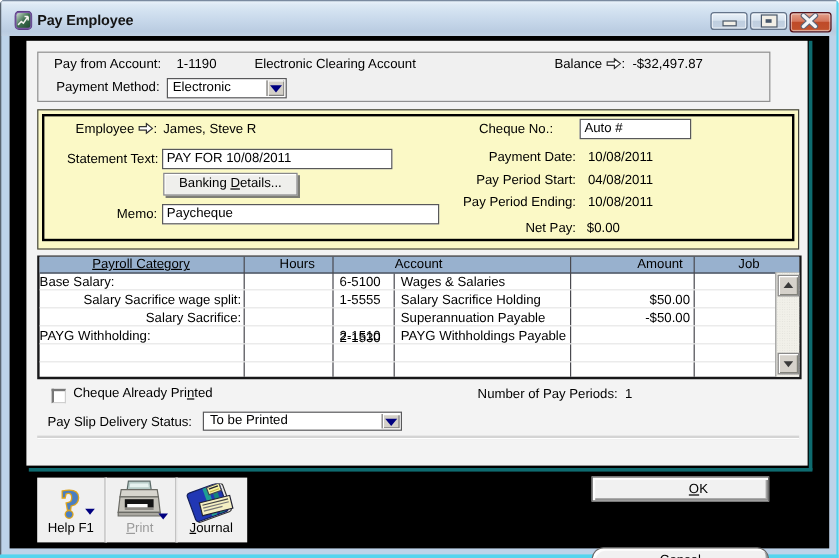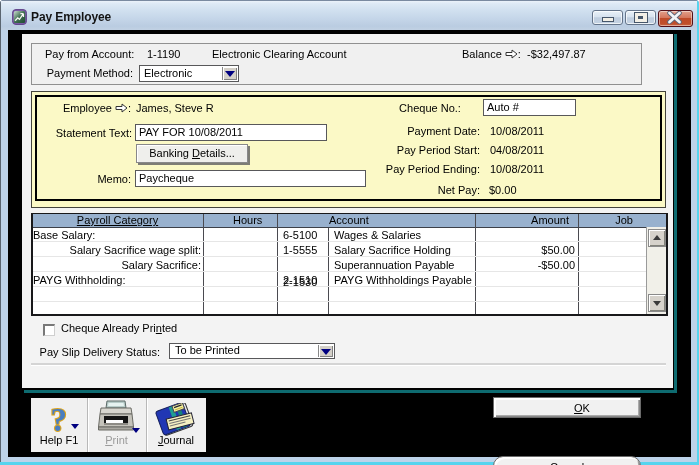--- a/index.html
+++ b/index.html
@@ -186,20 +186,21 @@
           <span></span>
         </div>
       <div class="sbtn" id="sdn" style="bottom:2px;">
           <span></span>
         </div>
     </div>
   </div>
 
   <div class="abs" id="chk"></div>
   <div class="abs lbl" style="left:61px;top:322px;">Cheque Already Pri<u>n</u>ted</div>
+  <div class="abs lbl" style="left:398px;top:323px;">Number of Pay Periods:&nbsp; 1</div>
   <div class="abs combo" style="left:169px;top:343px;width:164px;height:14px;">
     <div style="position:absolute;left:5px;top:0px;">To be Printed</div>
       <div class="cbtn"></div>
   </div>
   <div class="abs lbl" style="left:30px;top:346px;width:130px;text-align:right;">Pay Slip Delivery Status:</div>
   <div class="abs" id="sep"></div>
 
   <div class="abs" id="tbar">
     <div class="tsep" style="left:56px"></div>
     <div class="tsep" style="left:115px"></div>

